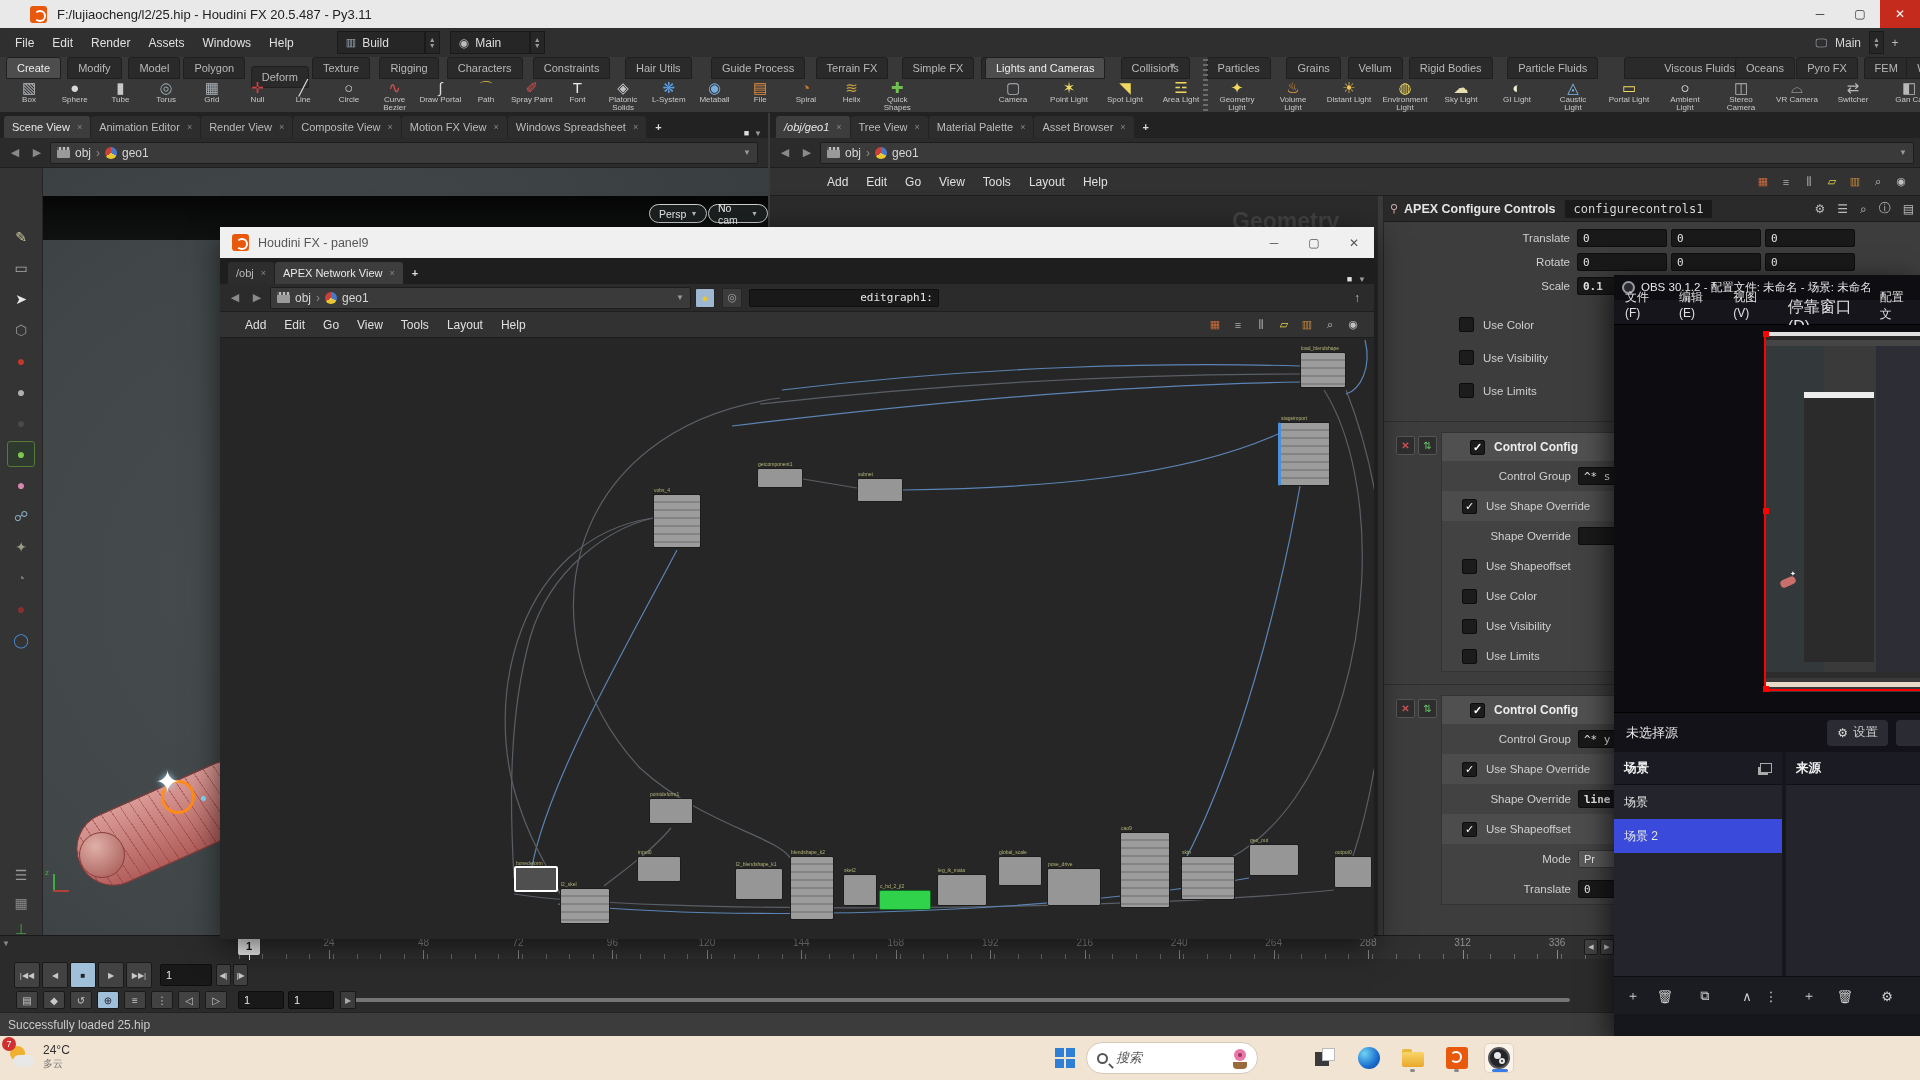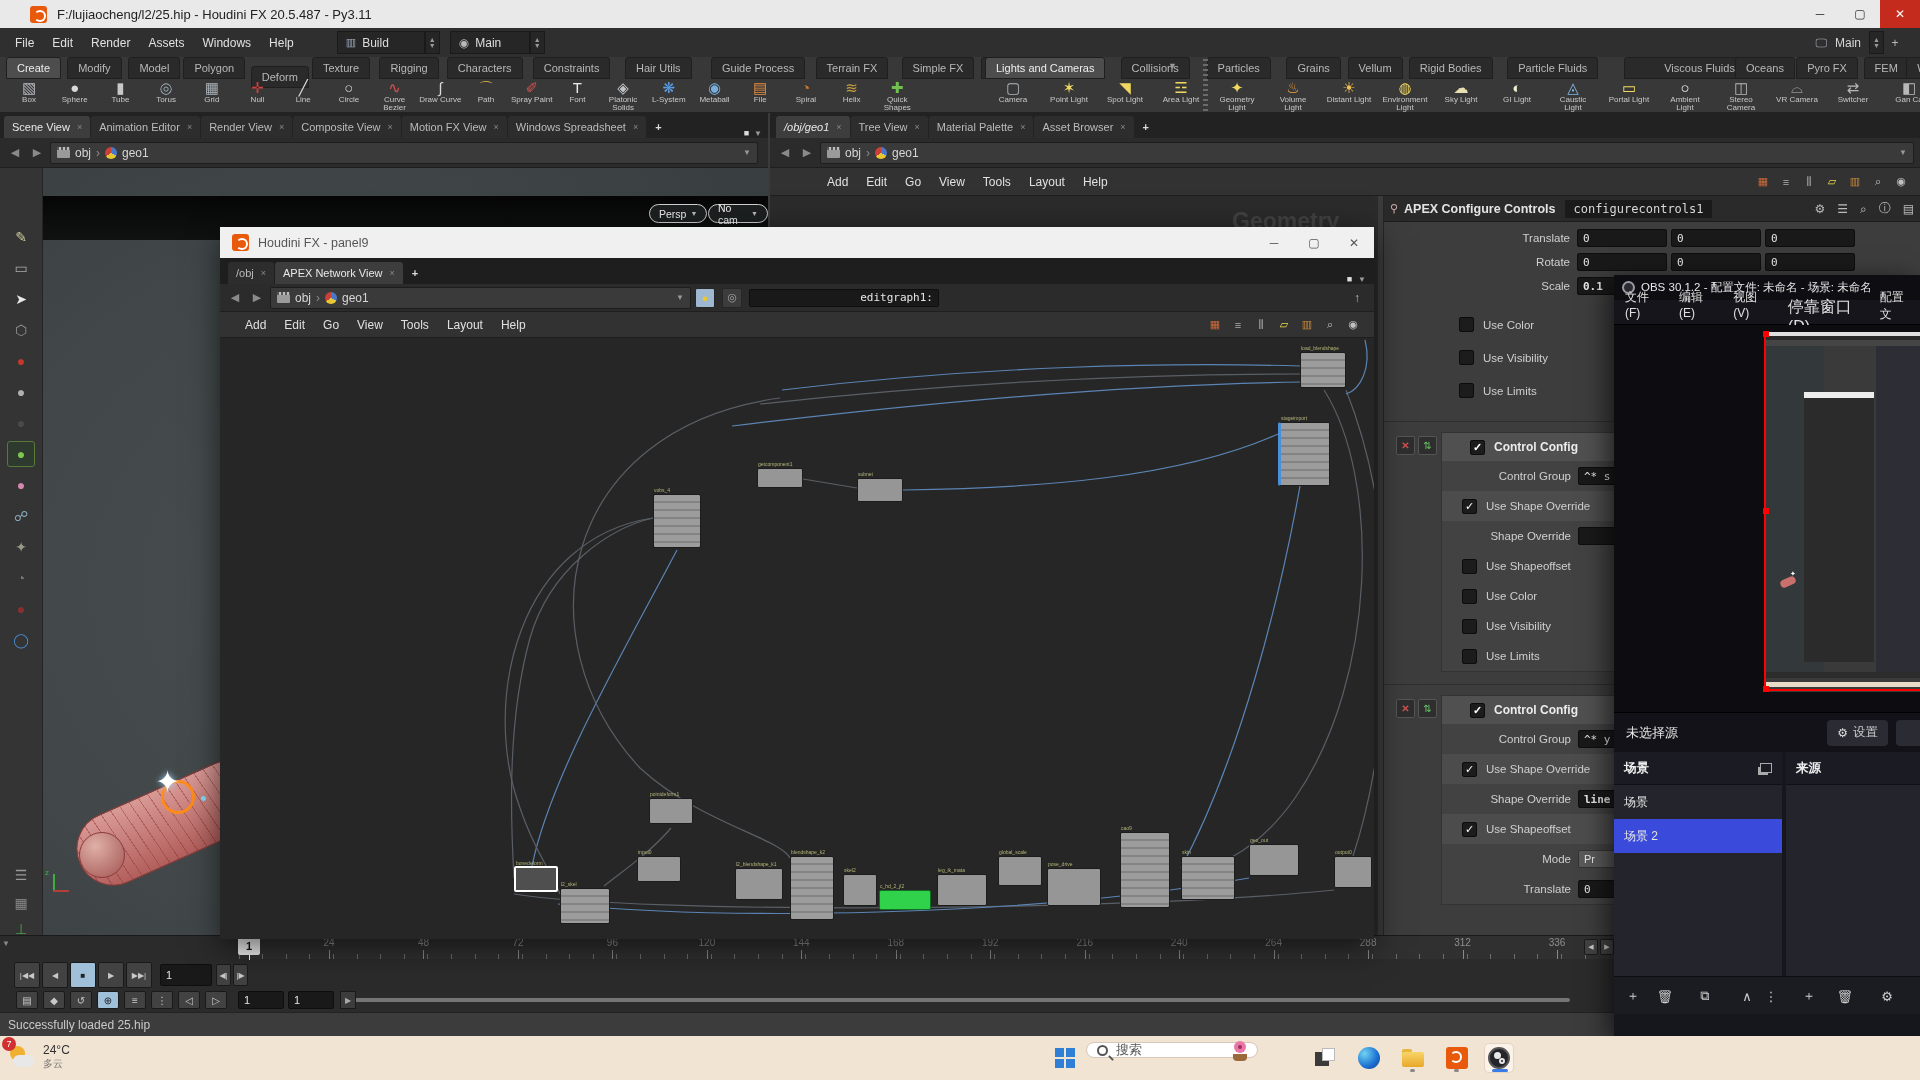--- a/index.html
+++ b/index.html
@@ -193,21 +193,21 @@
         <div class="tool" style="left: 325.9px;">
           <div class="ticon" style="color: rgb(204, 204, 204);">○</div>
           <div class="tlabel">Circle</div>
         </div>
         <div class="tool" style="left: 371.6px;">
           <div class="ticon" style="color: rgb(207, 84, 84);">∿</div>
           <div class="tlabel">Curve Bezier</div>
         </div>
         <div class="tool" style="left: 417.3px;">
           <div class="ticon" style="color: rgb(216, 216, 216);">∫</div>
-          <div class="tlabel">Draw Curve</div>
+          <div class="tlabel">Draw Portal</div>
         </div>
         <div class="tool" style="left: 463px;">
           <div class="ticon" style="color: rgb(232, 192, 64);">⌒</div>
           <div class="tlabel">Path</div>
         </div>
         <div class="tool" style="left: 508.7px;">
           <div class="ticon" style="color: rgb(208, 80, 80);">✐</div>
           <div class="tlabel">Spray Paint</div>
         </div>
         <div class="tool" style="left: 554.4px;">
@@ -985,21 +985,21 @@
       </div>
     </div>
     <div class="tbicon" style="left:1050px;">
       <div class="winlogo">
           <i></i>
           <i></i>
           <i></i>
           <i></i>
         </div>
     </div>
-    <div class="abs" style="left:1086px;top:6px;width:172px;height:16px;background:#fff;border:1px solid #d8c8b8;border-radius:16px;display:flex;align-items:center;">
+    <div class="abs" style="left:1086px;top:6px;width:172px;height:32px;background:#fff;border:1px solid #d8c8b8;border-radius:16px;display:flex;align-items:center;font-style:italic;">
       <span style="width:11px;height:11px;border:2px solid #555;border-radius:50%;margin-left:10px;position:relative;display:inline-block;">
         <i style="position:absolute;left:9px;top:10px;width:6px;height:2px;background:#555;transform:rotate(45deg);"></i>
       </span>
       <span style="margin-left:8px;color:#555;font-size:13px;">搜索</span>
       <div style="flex:1"></div>
       <div style="margin-right:6px;width:22px;height:22px;position:relative;">
         <div style="position:absolute;left:5px;top:2px;width:12px;height:12px;border-radius:50%;background:#e878a8;"></div>
         <div style="position:absolute;left:9px;top:6px;width:4px;height:4px;border-radius:50%;background:#a03060;"></div>
         <div style="position:absolute;left:4px;bottom:0;width:14px;height:7px;background:#9a6a3a;border-radius:0 0 4px 4px;"></div>
       </div>

